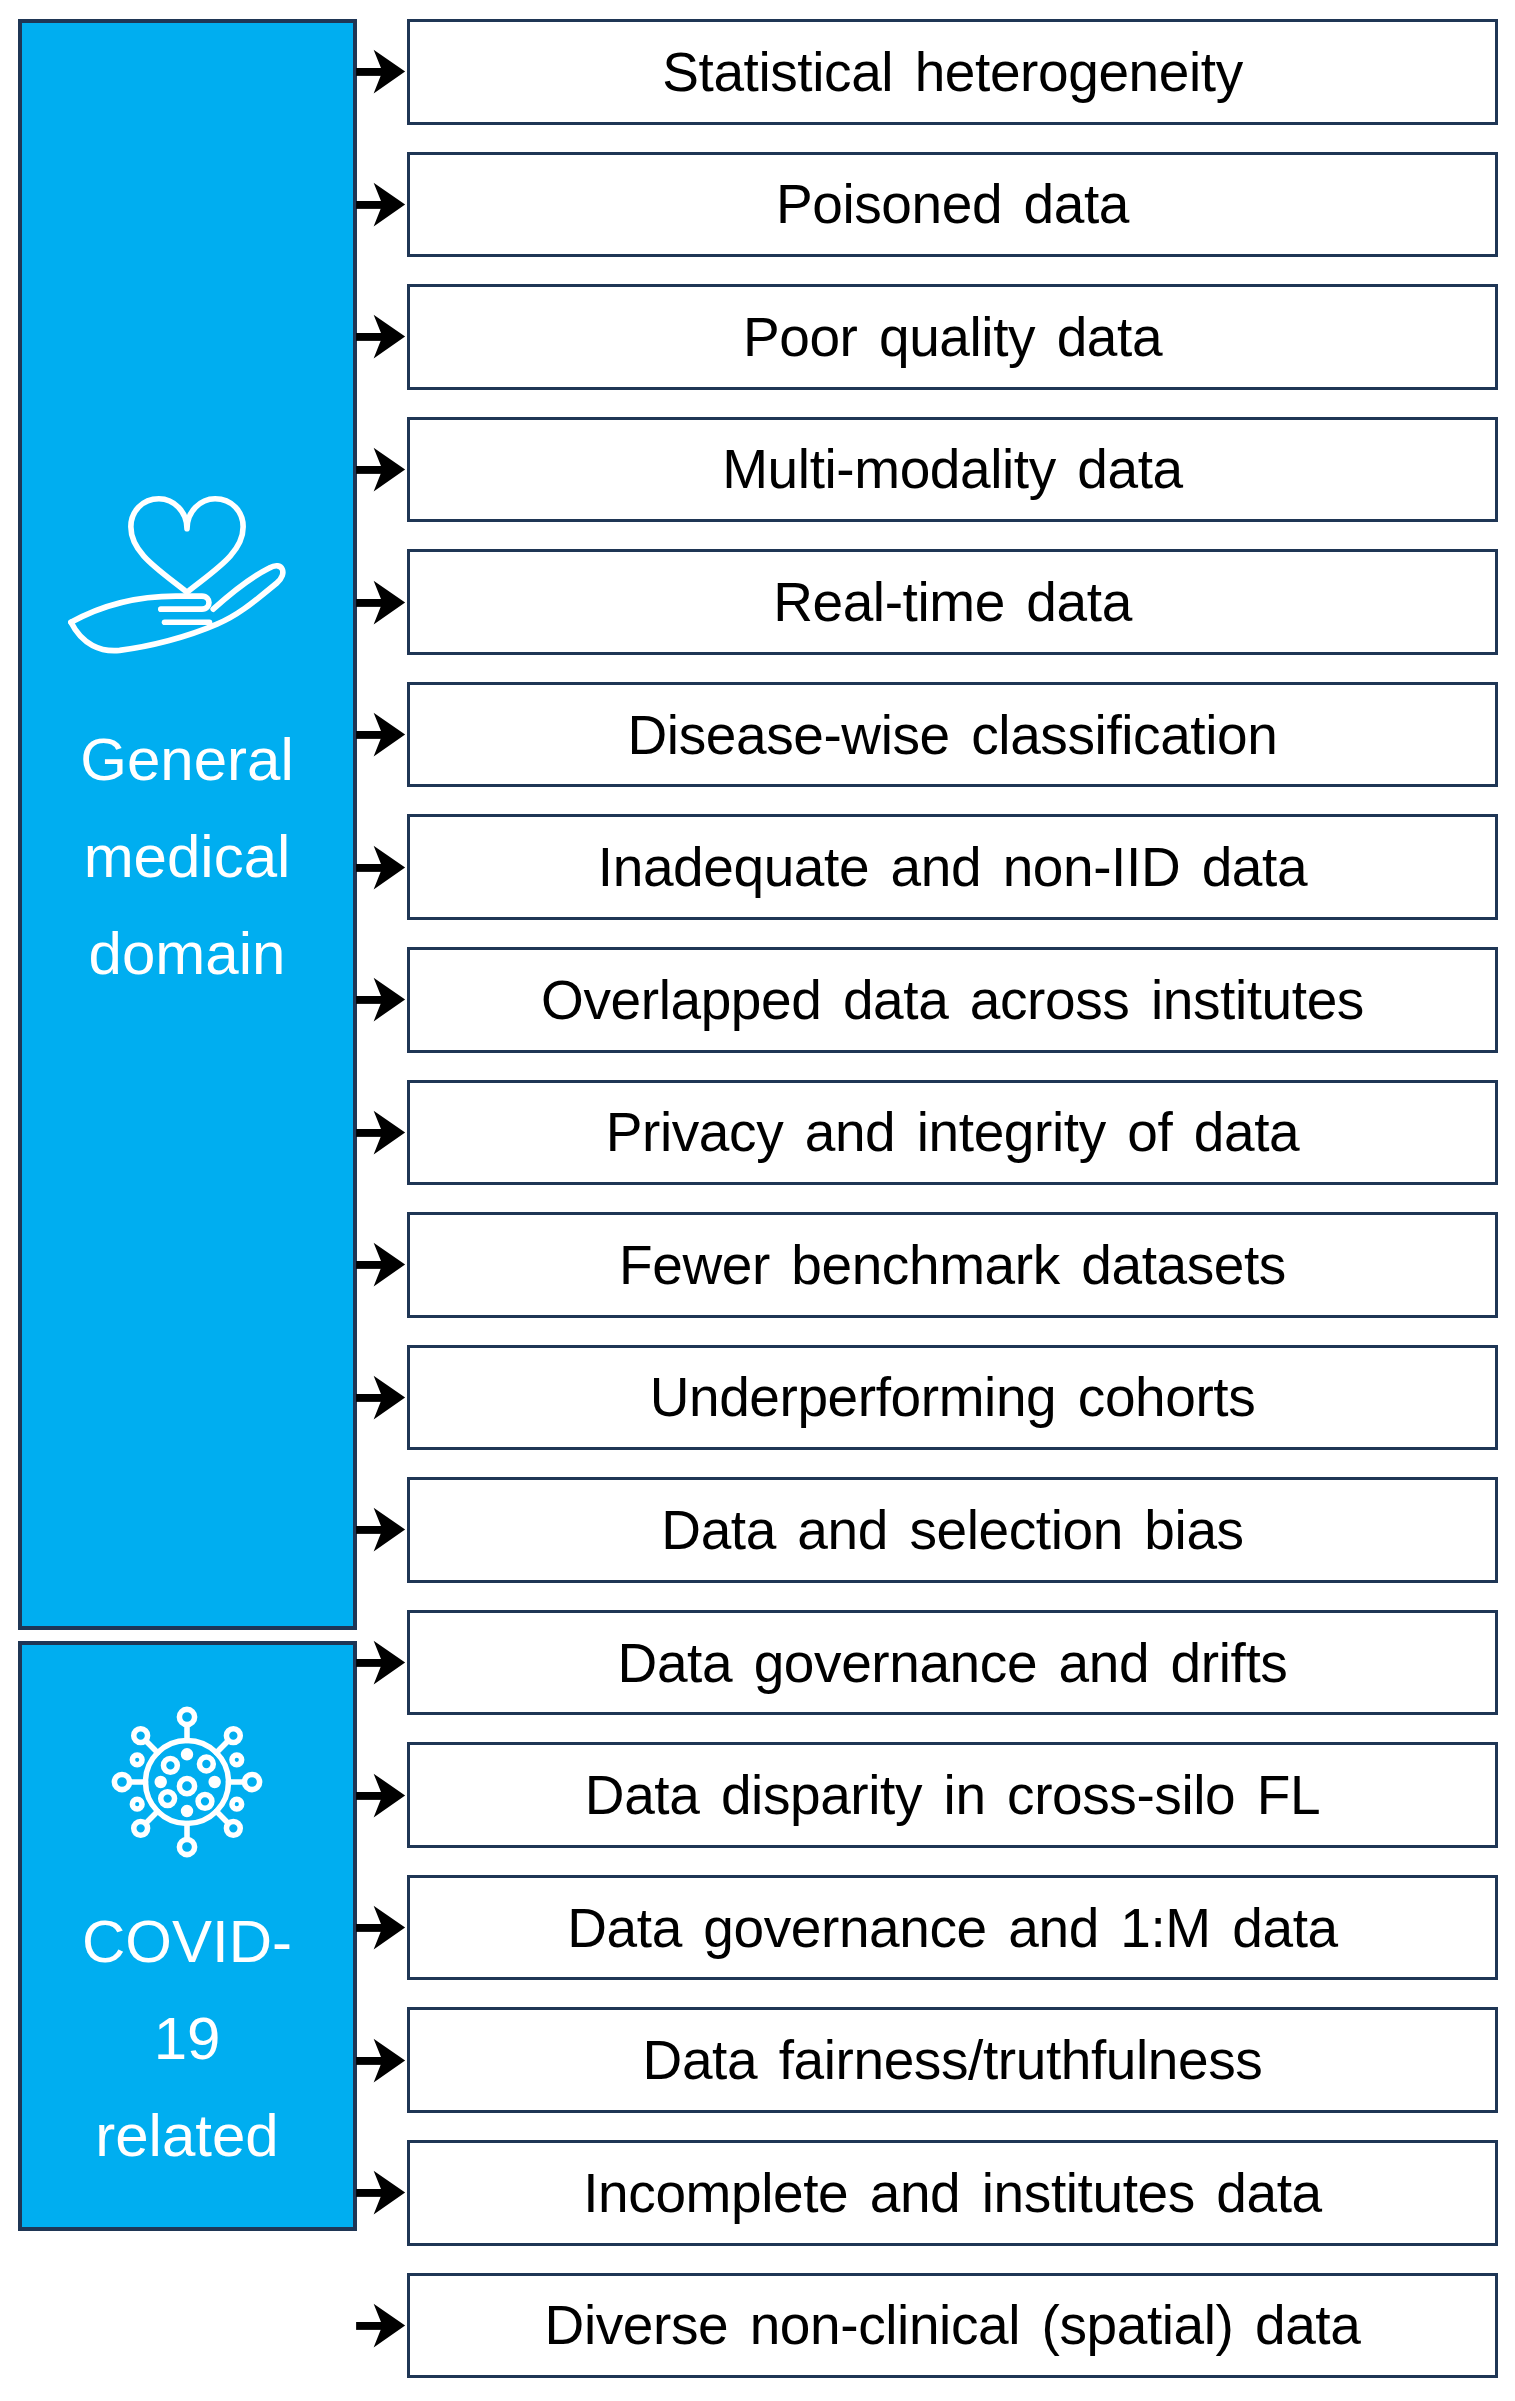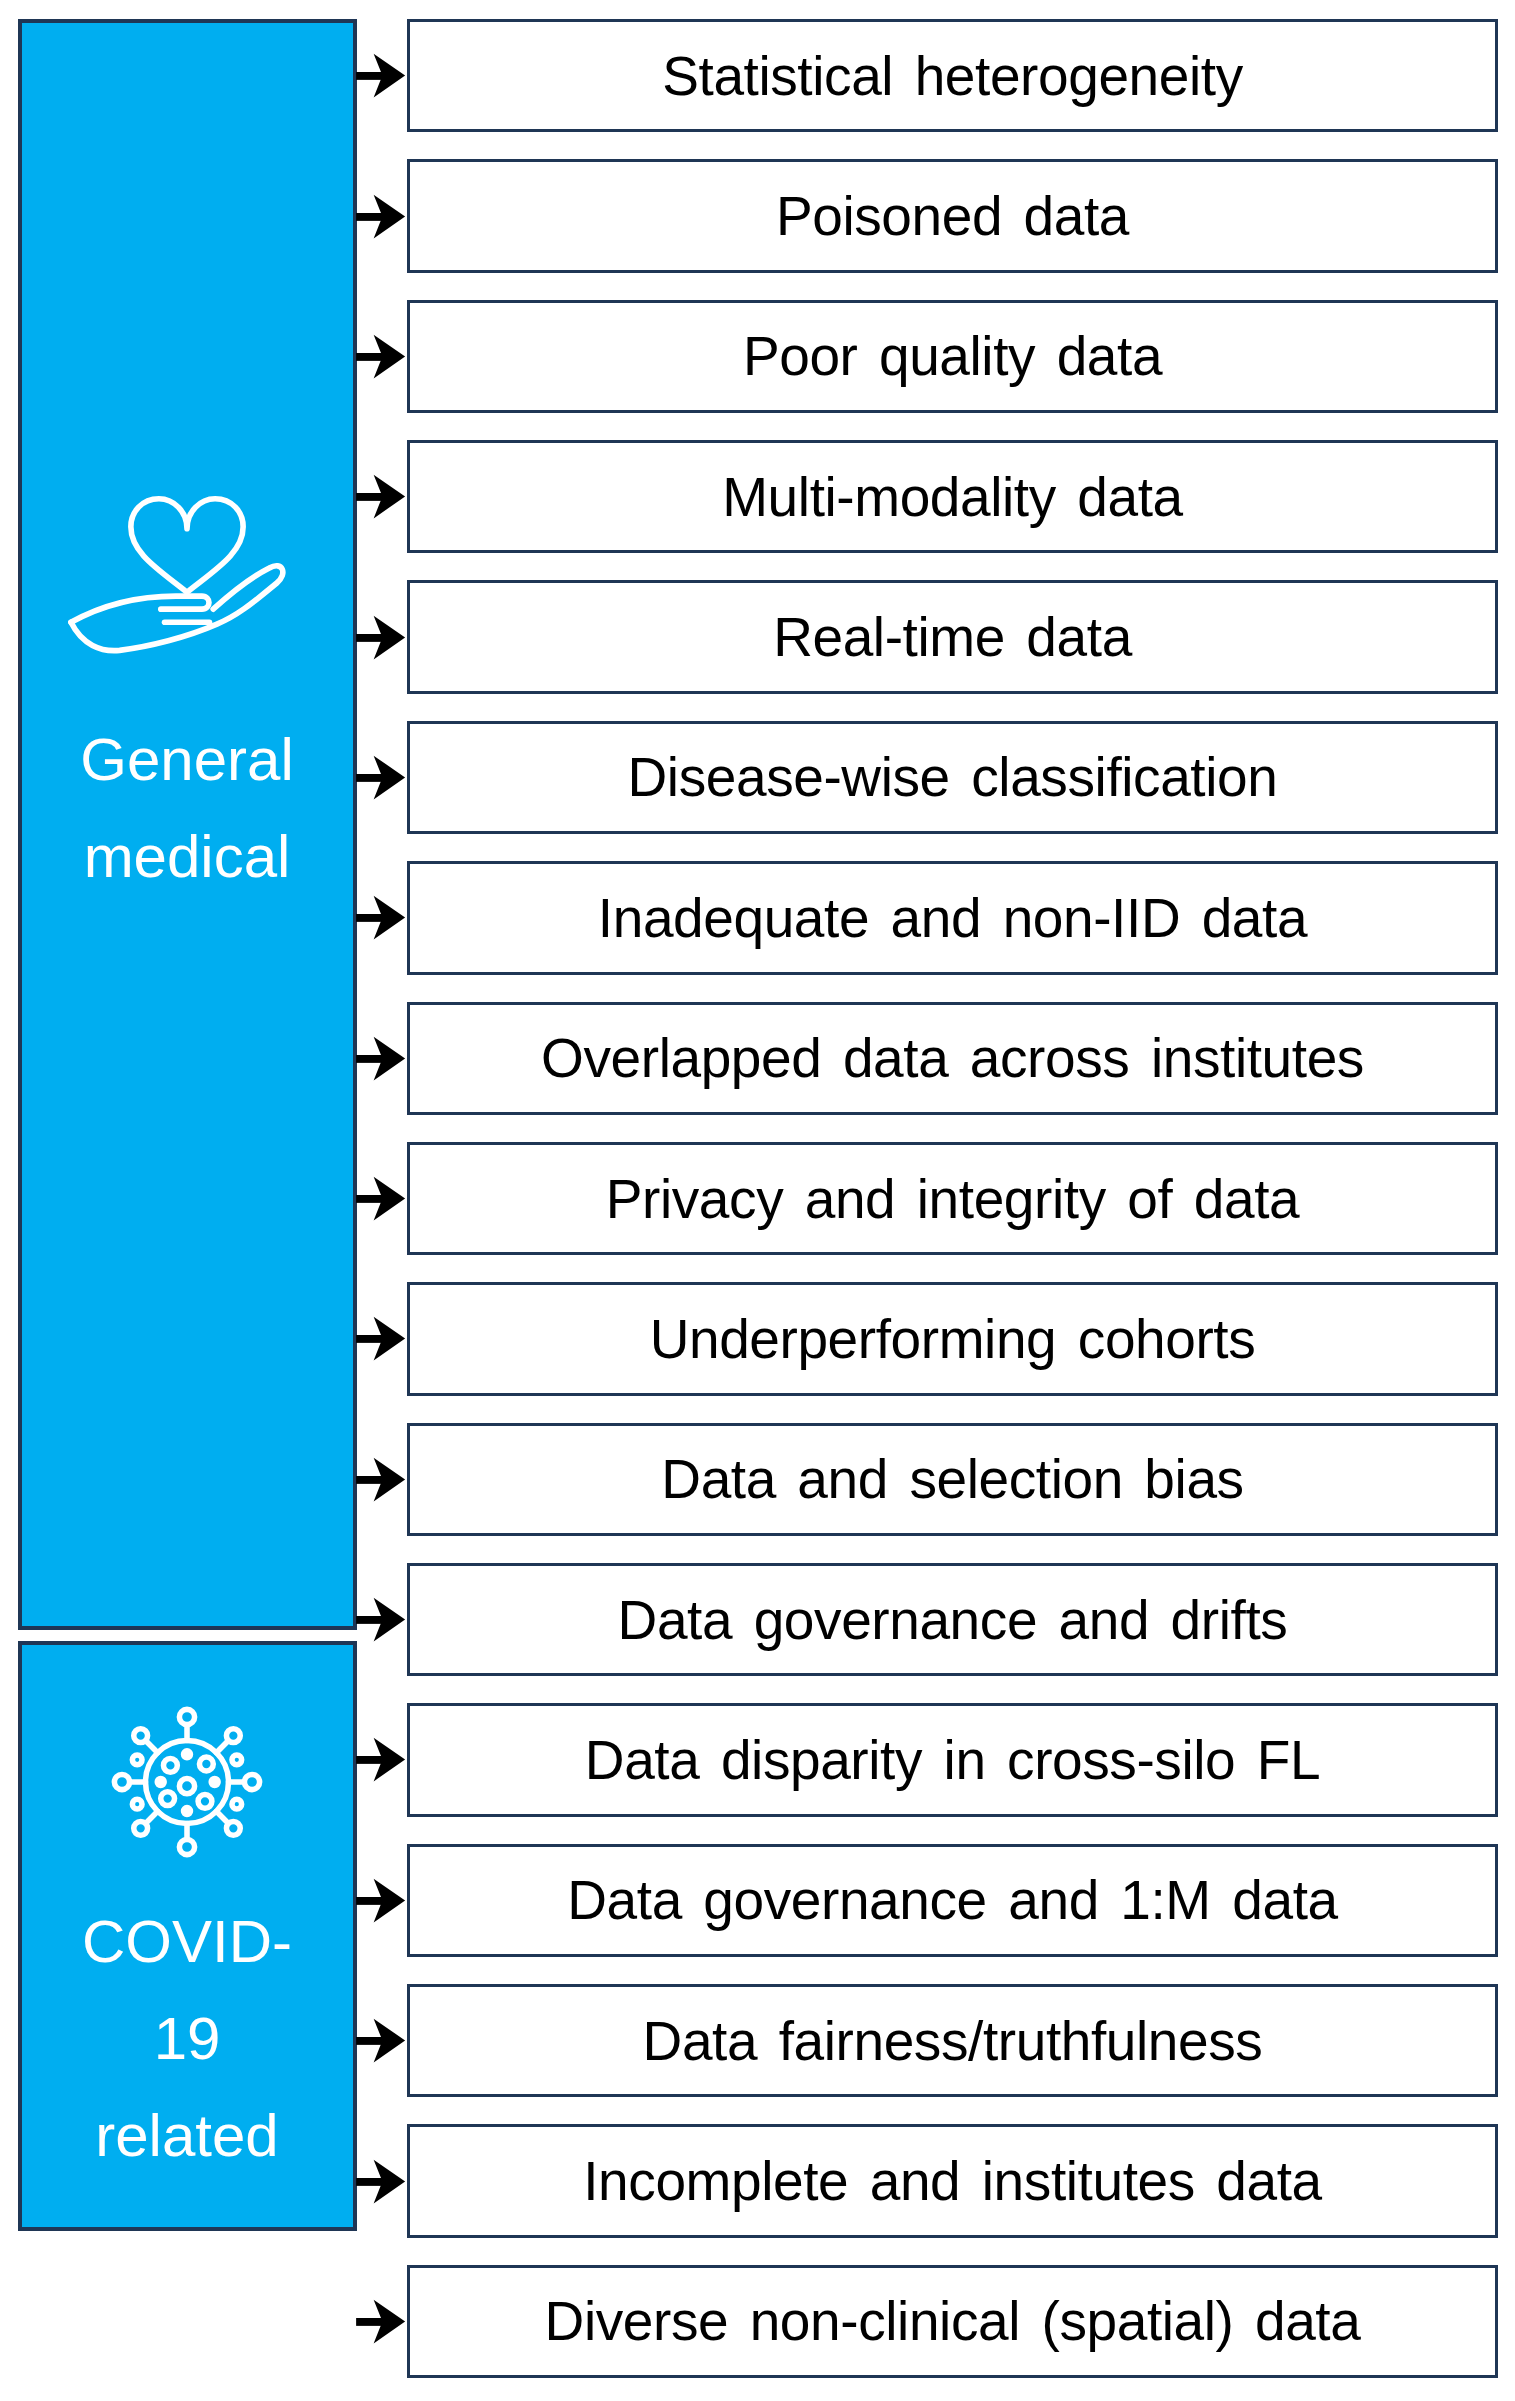--- a/index.html
+++ b/index.html
@@ -67,20 +67,21 @@
   <div class="group group-1">
     <svg class="group-icon" width="262" height="206" viewBox="0 0 140 110" fill="none" stroke="#ffffff" stroke-width="3" stroke-linecap="round" stroke-linejoin="round">
       <path d="M70 34 C70 25 63 18 55 18 C46 18 40 25 40 33 C40 47 55 56 70 68 C85 56 100 47 100 33 C100 25 94 18 85 18 C77 18 70 25 70 34 Z"></path>
       <path d="M8 84 C26 74 44 70 64 70 L78 70 C83 70 83 77 78 77 L56 77"></path>
       <path d="M58 84 L82 84"></path>
       <path d="M84 77 C94 68 106 59 114 55 C121 51 124 58 118 63 C107 72 98 80 86 85 C70 92 50 97 34 99 C24 100 14 96 8 84"></path>
     </svg>
     <div class="group-label">
       <div>General</div>
       <div>medical</div>
+      <div>domain</div>
     </div>
   </div>
 
   <div class="group group-2">
     <svg class="group-icon" width="166" height="166" viewBox="0 0 120 120" fill="none" stroke="#ffffff" stroke-width="4" stroke-linecap="round">
       <circle cx="60" cy="60" r="30"></circle>
       <line x1="90" y1="60" x2="101" y2="60"></line>
         <circle cx="107" cy="60" r="5.5"></circle>
       <line x1="60" y1="90" x2="60" y2="101"></line>
         <circle cx="60" cy="107" r="5.5"></circle>
@@ -203,20 +204,29 @@
     <div class="row">
       <svg class="arrow" width="51" height="49" viewBox="0 0 58 56" fill="#000000">
           <rect x="0" y="24" width="34" height="9"></rect>
           <path d="M20 3 L56 28 L20 53 L30 28 Z"></path>
         </svg>
       <div class="box">
           <span class="box-text">Privacy and integrity of data</span>
         </div>
     </div>
 
+    <div class="row">
+      <svg class="arrow" width="51" height="49" viewBox="0 0 58 56" fill="#000000">
+          <rect x="0" y="24" width="34" height="9"></rect>
+          <path d="M20 3 L56 28 L20 53 L30 28 Z"></path>
+        </svg>
+      <div class="box">
+          <span class="box-text">Fewer benchmark datasets</span>
+        </div>
+    </div>
 
     <div class="row">
       <svg class="arrow" width="51" height="49" viewBox="0 0 58 56" fill="#000000">
           <rect x="0" y="24" width="34" height="9"></rect>
           <path d="M20 3 L56 28 L20 53 L30 28 Z"></path>
         </svg>
       <div class="box">
           <span class="box-text">Underperforming cohorts</span>
         </div>
     </div>

